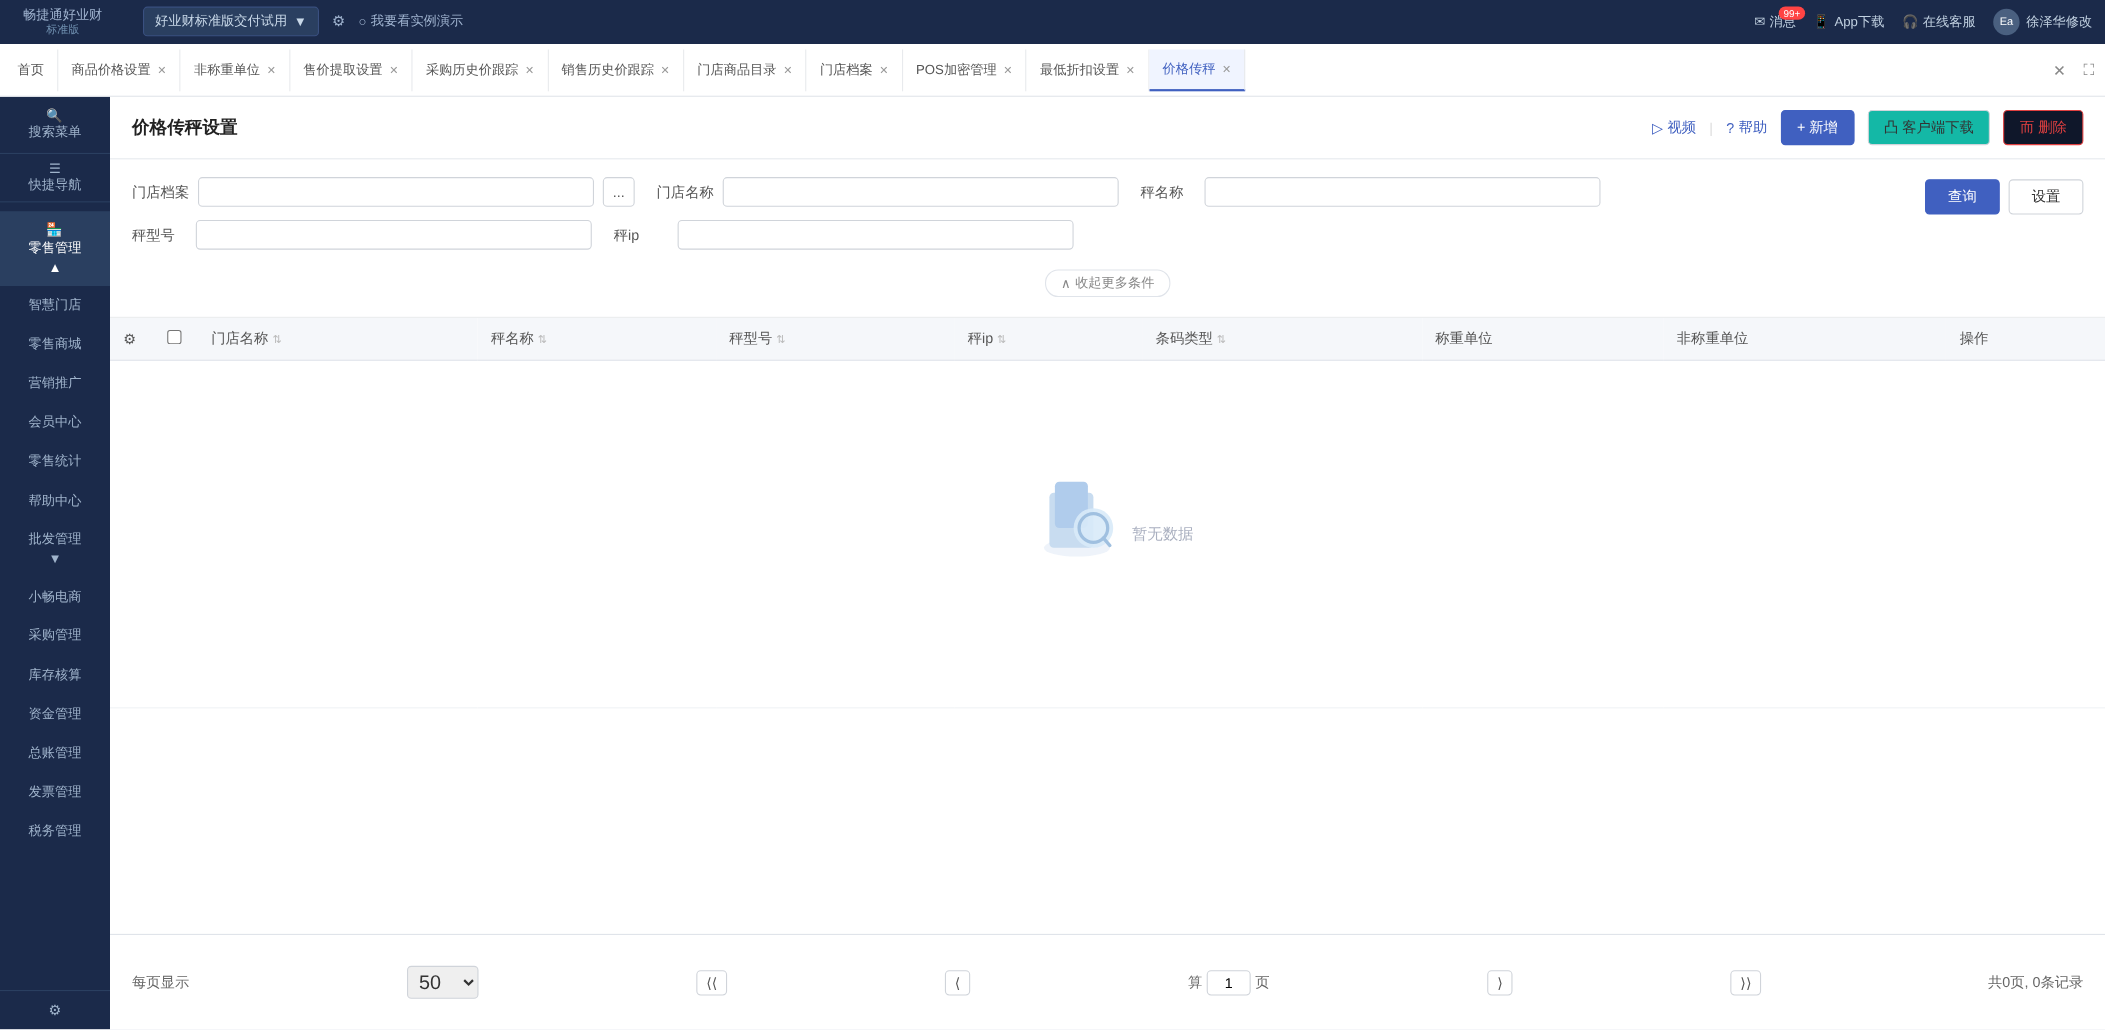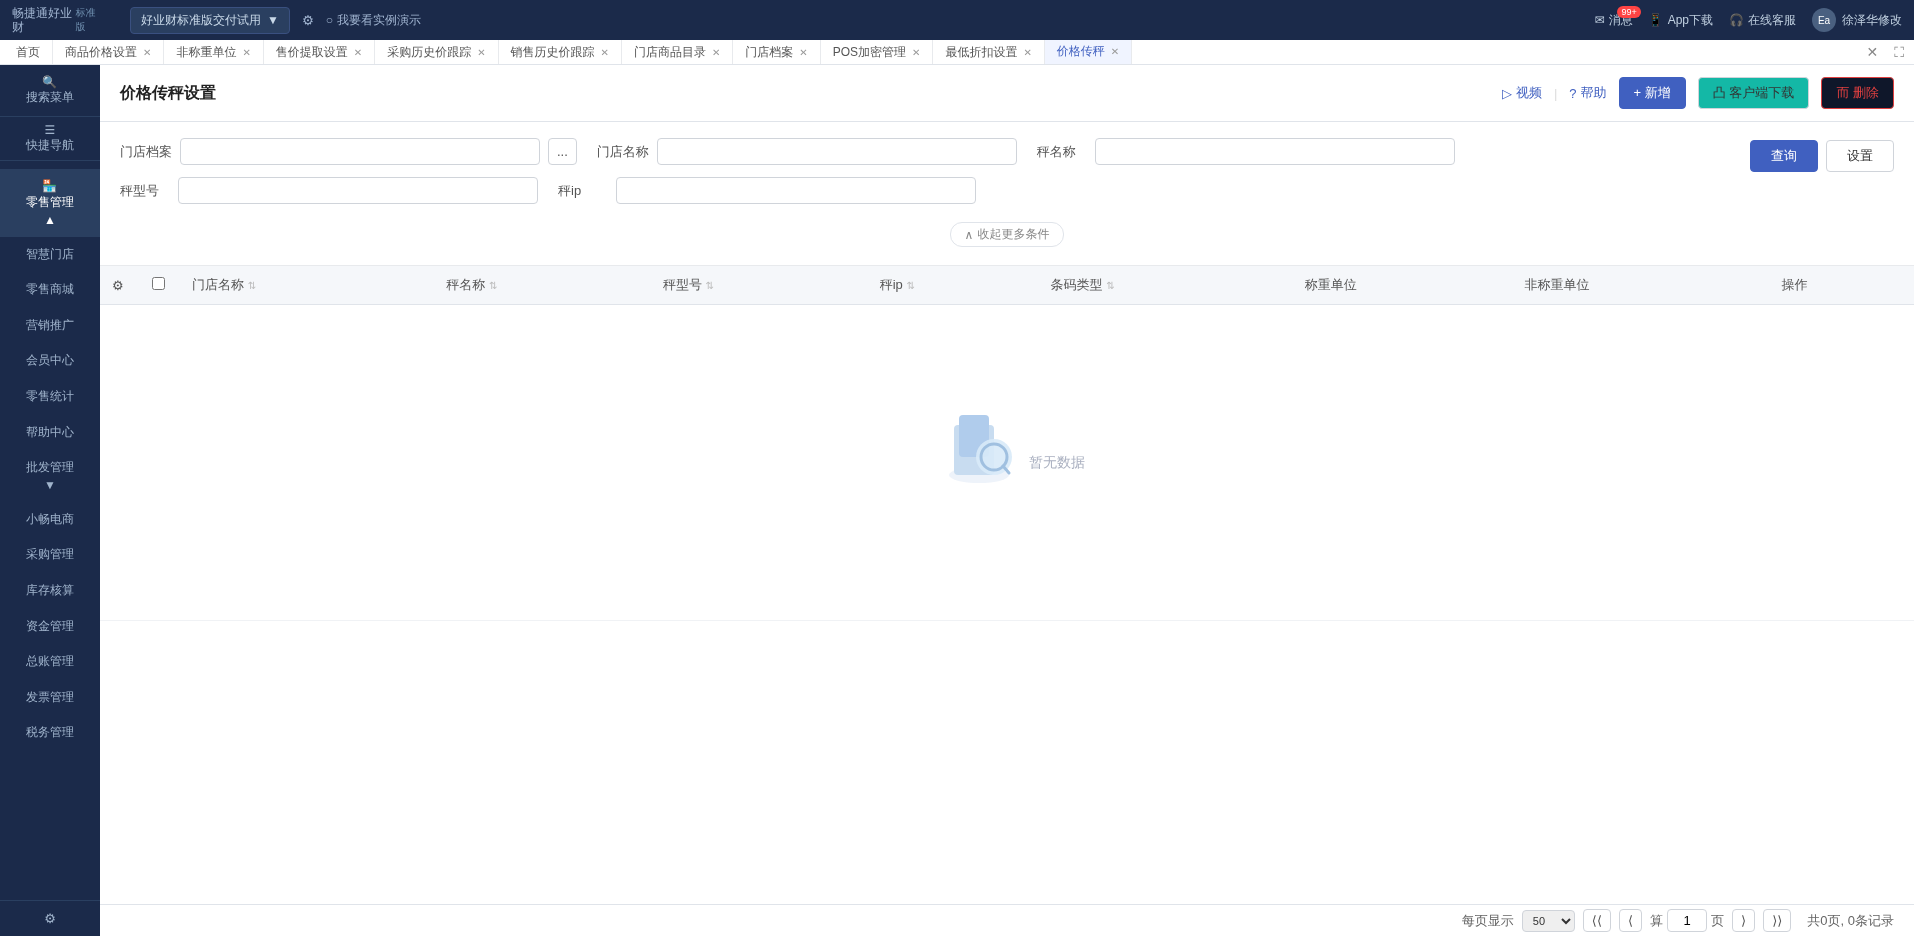--- a/index.html
+++ b/index.html
@@ -2,34 +2,34 @@
 <html><head>
   <meta charset="utf-8">
   <style>
     * { box-sizing: border-box; margin: 0; padding: 0; }
     body { font-family: 'Microsoft YaHei', Arial, sans-serif; font-size: 13px; background: #f0f2f5; color: #333; overflow: hidden; height: 936px; }
 
     
     .app-container { display: flex; flex-direction: column; height: 936px; }
     .top-bar { display: flex; align-items: center; background: #1b2a4a; height: 40px; padding: 0 12px; color: #fff; flex-shrink: 0; }
     .top-bar-left { display: flex; align-items: center; gap: 8px; flex: 1; }
-    .logo-area { display: flex; flex-direction: row; align-items: center; justify-content: center; width: 90px; }
+    .logo-area { display: flex; flex-direction: column; align-items: center; justify-content: center; width: 90px; }
     .logo-title { font-size: 12px; color: #a0b4d0; line-height: 1.2; }
     .logo-subtitle { font-size: 10px; color: #7090b0; }
     .version-selector { display: flex; align-items: center; background: #2a3f60; border-radius: 4px; padding: 4px 10px; font-size: 12px; color: #c8d8e8; gap: 6px; cursor: pointer; border: 1px solid #3a5080; margin-left: 20px; }
     .settings-icon-btn { background: none; border: none; color: #a0b4d0; cursor: pointer; padding: 4px; }
     .demo-link { display: flex; align-items: center; gap: 4px; color: #a0b4d0; font-size: 12px; cursor: pointer; }
     .top-bar-right { display: flex; align-items: center; gap: 16px; }
     .top-icon-btn { display: flex; align-items: center; gap: 4px; color: #c0d0e0; font-size: 12px; cursor: pointer; position: relative; }
     .badge { background: #ff4444; color: #fff; font-size: 9px; border-radius: 8px; padding: 1px 4px; position: absolute; top: -6px; right: -8px; }
     .user-area { display: flex; align-items: center; gap: 6px; color: #c0d0e0; font-size: 12px; cursor: pointer; }
     .avatar-circle { width: 24px; height: 24px; border-radius: 50%; background: #4a6080; display: flex; align-items: center; justify-content: center; font-size: 10px; color: #fff; }
 
     
-    .tab-bar { display: flex; align-items: center; background: #fff; border-bottom: 1px solid #e0e4ea; height: 25px; padding: 0 4px; flex-shrink: 0; overflow: hidden; }
+    .tab-bar { display: flex; align-items: center; background: #fff; border-bottom: 1px solid #e0e4ea; height: 48px; padding: 0 4px; flex-shrink: 0; overflow: hidden; }
     .tab-item { display: flex; align-items: center; padding: 0 12px; height: 38px; font-size: 12px; color: #555; cursor: pointer; white-space: nowrap; border-right: 1px solid #e8eaed; gap: 4px; }
     .tab-item.active { background: #f0f4ff; color: #4060c0; font-weight: 500; border-bottom: 2px solid #4060c0; }
     .tab-close { font-size: 10px; color: #999; margin-left: 2px; cursor: pointer; }
     .tab-bar-actions { display: flex; align-items: center; margin-left: auto; gap: 4px; }
     .tab-action-btn { background: none; border: none; cursor: pointer; color: #888; padding: 4px 6px; font-size: 14px; }
 
     
     .main-layout { display: flex; flex: 1; overflow: hidden; }
 
     
@@ -76,23 +76,23 @@
     .th-settings { width: 40px; text-align: center; }
     .th-checkbox { width: 40px; text-align: center; }
     .sort-icon { color: #bbb; font-size: 10px; }
 
     
     .empty-state { display: flex; flex-direction: row; align-items: center; justify-content: center; padding: 80px 0; }
     .empty-icon { font-size: 80px; margin-bottom: 16px; }
     .empty-text { color: #aab0c0; font-size: 14px; }
 
     
-    .pagination-bar { background: #fff; border-top: 1px solid #e0e4ea; padding: 4px 20px; display: flex; align-items: center; justify-content: flex-end; gap: 8px; flex-shrink: 0; }
+    .pagination-bar { background: #fff; border-top: 1px solid #e0e4ea; padding: 28px 20px; display: flex; align-items: center; justify-content: space-between; gap: 8px; flex-shrink: 0; }
     .page-size-label { color: #666; font-size: 13px; }
-    .page-size-select { border: 1px solid #d0d4da; border-radius: 4px; padding: 3px 6px; font-size: 11px; color: #333; }
+    .page-size-select { border: 1px solid #d0d4da; border-radius: 4px; padding: 3px 6px; font-size: 18px; color: #333; }
     .page-nav-btn { background: none; border: 1px solid #d0d4da; border-radius: 4px; padding: 3px 8px; cursor: pointer; color: #555; font-size: 13px; }
     .page-nav-btn:disabled { color: #ccc; cursor: default; }
     .page-info { color: #666; font-size: 13px; display: flex; align-items: center; gap: 4px; }
     .page-input { border: 1px solid #d0d4da; border-radius: 4px; padding: 3px 6px; font-size: 13px; width: 40px; text-align: center; }
     .page-total { color: #666; font-size: 13px; margin-left: 8px; }
 
     .checkbox-input { cursor: pointer; }
   </style>
 </head>
 <body>

